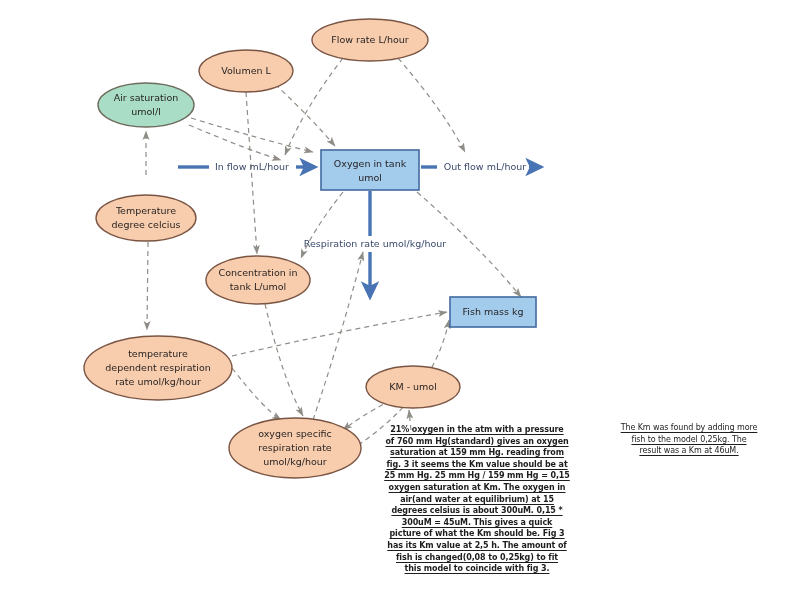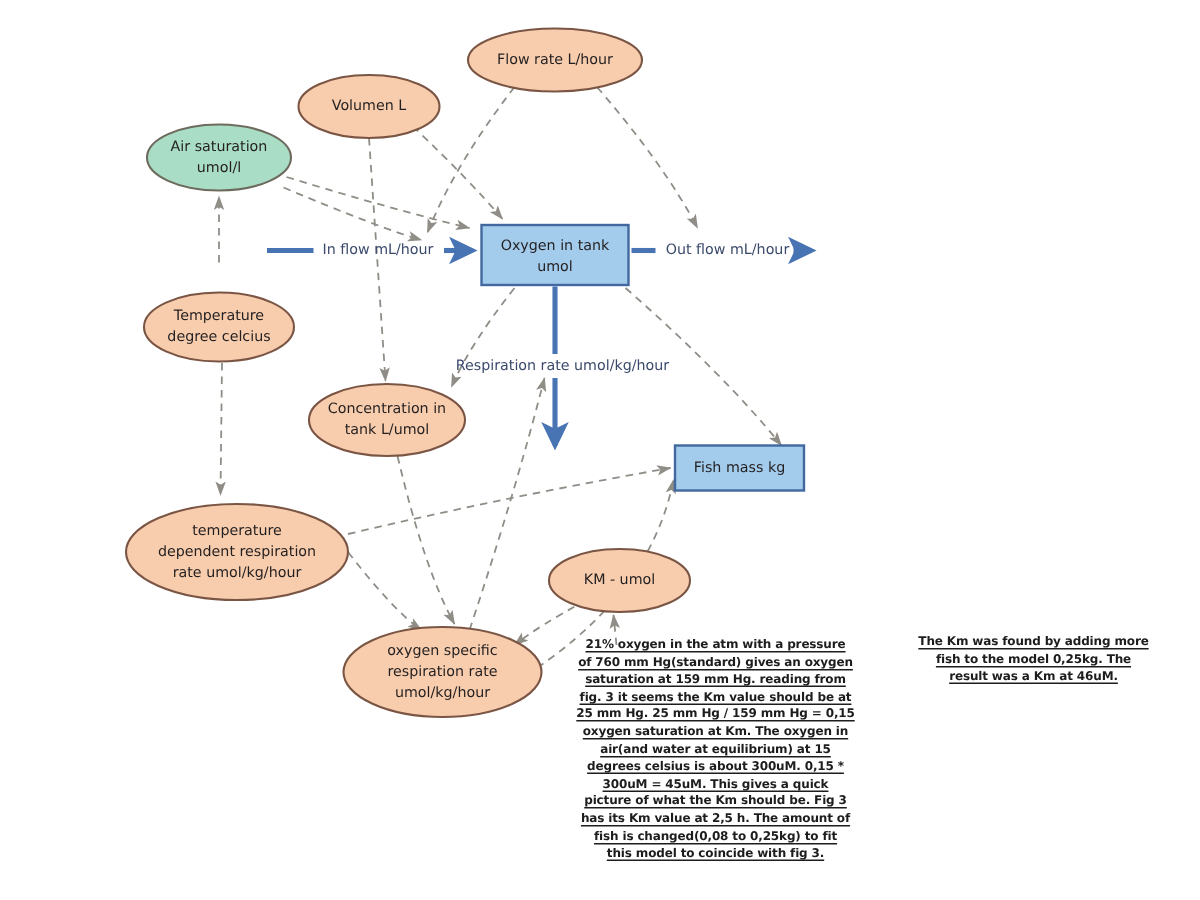--- a/index.html
+++ b/index.html
@@ -85,21 +85,20 @@
   #note-main {
     left: 366px;
     top: 424px;
     width: 196px;
     font-weight: bold;
   }
   #note-side {
     left: 578px;
     top: 422px;
     width: 196px;
-    font-weight: bold;
   }
 </style>
 </head>
 <body>
 
 <div id="canvas">
 
   <svg class="diagram-svg" viewBox="0 0 800 600">
     <defs>
       <marker id="arrow-gray" markerWidth="9" markerHeight="9" refX="7.5" refY="3.2" orient="auto" markerUnits="strokeWidth">

